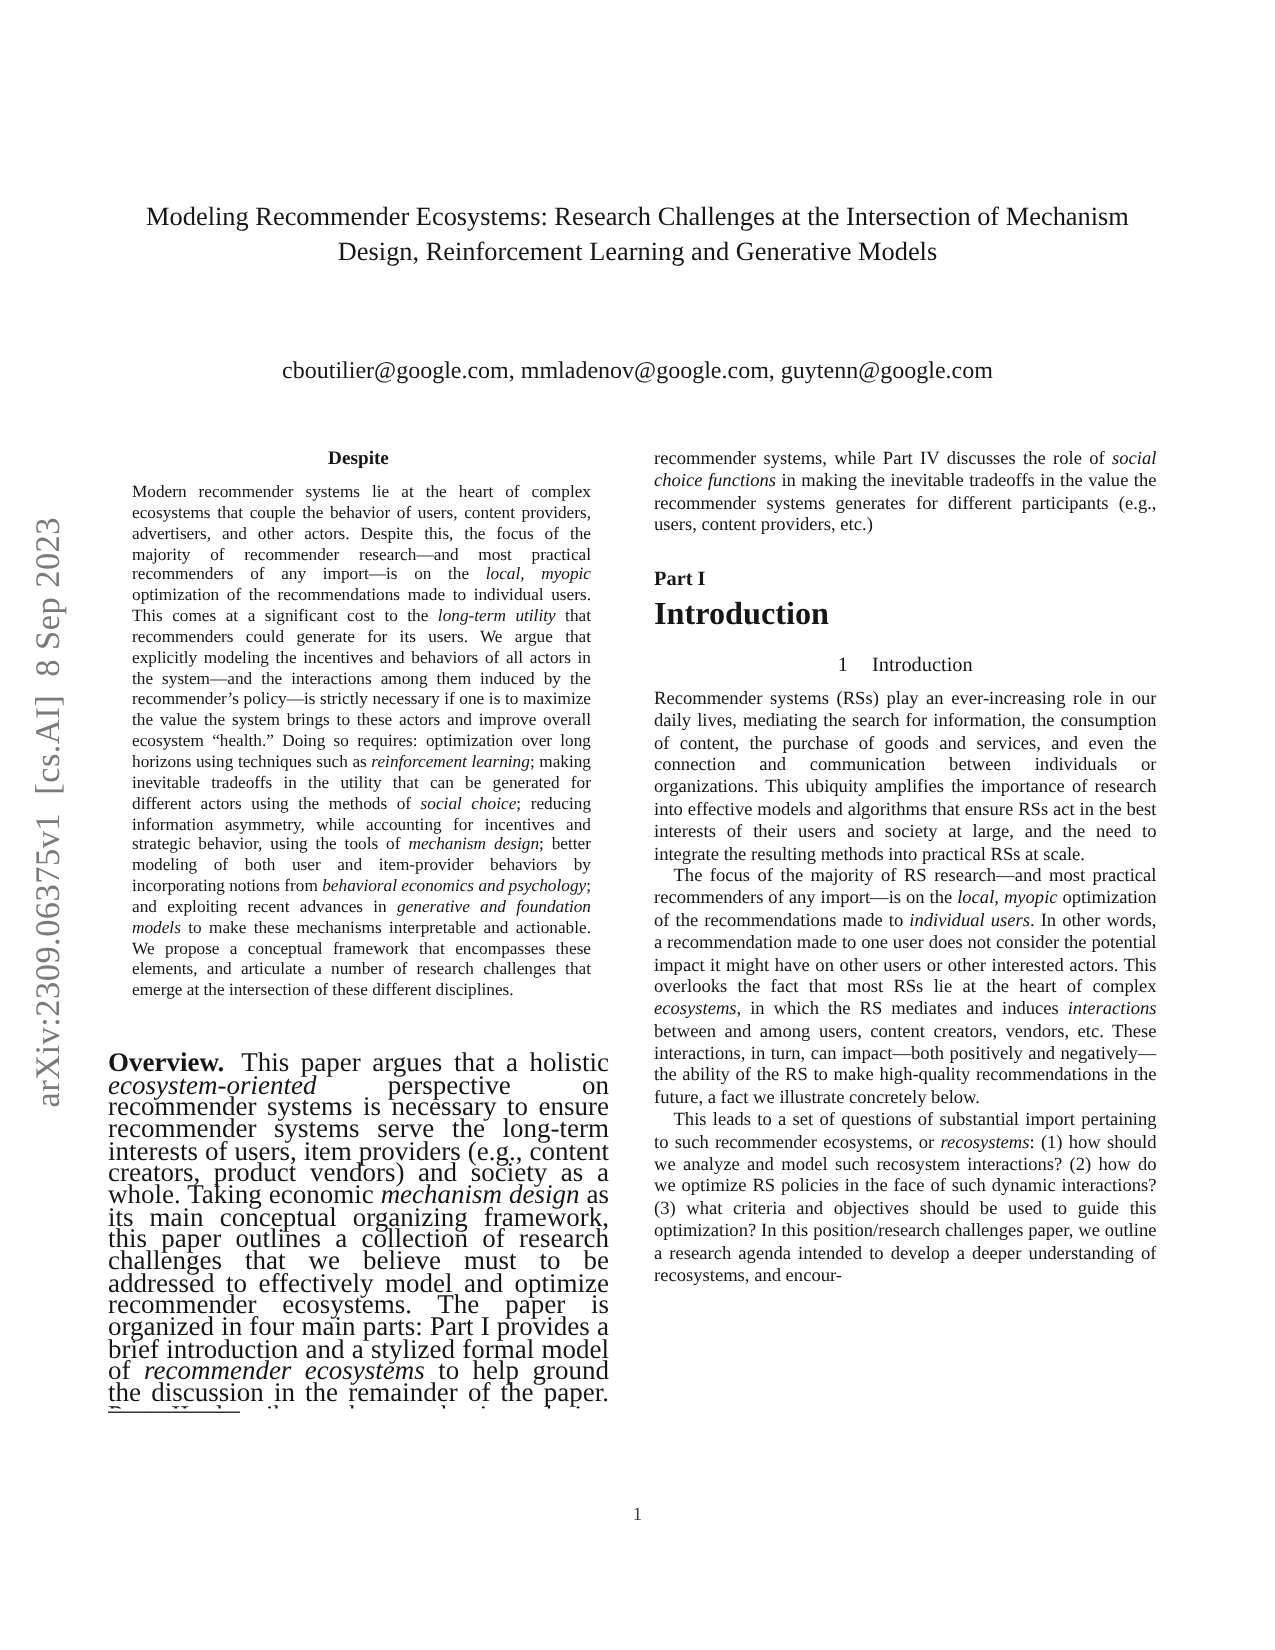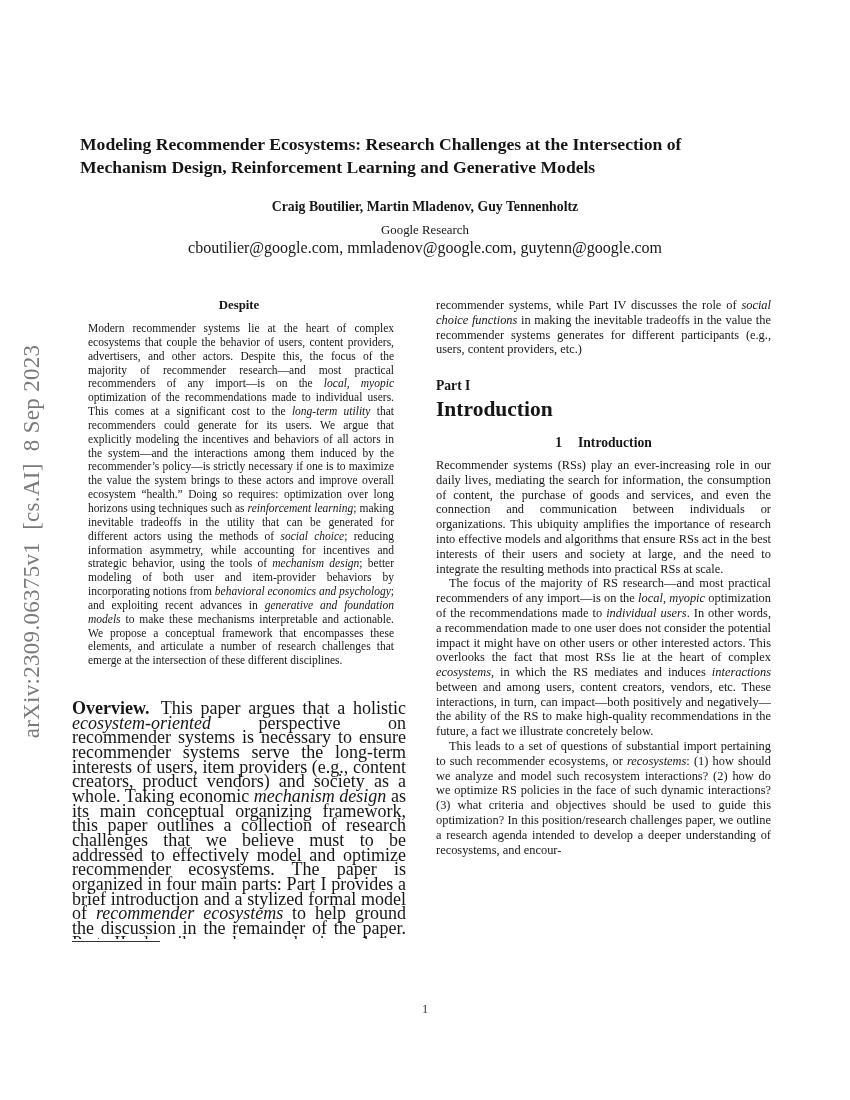--- a/index.html
+++ b/index.html
@@ -13,21 +13,21 @@
 
   .arxiv-watermark {
     position:absolute; left:16px; top:783px; width:483px; height:32px;
     transform:rotate(-90deg); transform-origin:0 0;
     font-size:23px; line-height:32px; color:#7a7a7a;
     text-align:center; white-space:pre; letter-spacing:0.3px;
   }
 
   .title-block {
     position:absolute; left:80px; top:133px; width:690px;
-    font-weight:bold; font-size:17.6px; line-height:1.33;
+    text-align:center; font-weight:normal; font-size:17.6px; line-height:1.33;
   }
   .authors-line {
     position:absolute; left:0; top:199px; width:850px;
     text-align:center; font-weight:bold; font-size:13.8px;
   }
   .affiliation-line {
     position:absolute; left:0; top:223px; width:850px;
     text-align:center; font-size:12.8px;
   }
   .emails-line {
@@ -59,43 +59,41 @@
 
   .col-right {
     position:absolute; left:436px; top:298px; width:335px; height:697px;
     overflow:hidden; font-size:12.4px; line-height:14.8px;
   }
   .cont-para { text-align:justify; margin:0; }
   .part-label { font-weight:bold; font-size:13.6px; line-height:1.2; margin:21px 0 0 0; }
   .part-title { font-weight:bold; font-size:21.5px; line-height:1.1; margin:3px 0 0 0; }
   .part-intro { text-align:justify; margin:19px 0 0 0; }
   .section-heading {
-    text-align:center; font-weight:bold; font-size:13.6px; margin:15px 0 0 0;
+    text-align:center; font-weight:normal; font-size:13.6px; margin:15px 0 0 0;
   }
   .section-heading .sec-num { margin-right:16px; }
   .body-para { text-align:justify; margin:7px 0 0 0; }
   .para-indent { text-align:justify; text-indent:13px; margin:0; }
 
   .page-number {
     position:absolute; left:0; top:1002px; width:850px;
     text-align:center; font-size:12.5px; color:#3a3a3a;
   }
 </style>
 </head>
 <body>
 
 <div class="page">
 
   <div class="arxiv-watermark">arXiv:2309.06375v1  [cs.AI]  8 Sep 2023</div>
 
   <div class="title-block">Modeling Recommender Ecosystems: Research Challenges at the Intersection of Mechanism Design, Reinforcement Learning and Generative Models</div>
 
-  <div class="authors-line">Craig Boutilier, Martin Mladenov, Guy Tennenholtz</div>
 
-  <div class="affiliation-line">Google Research</div>
 
   <div class="emails-line">cboutilier@google.com, mmladenov@google.com, guytenn@google.com</div>
 
   <div class="abstract-block">
     <div class="abstract-heading">Despite</div>
     <div class="abstract-body"><span>Modern recommender systems lie at the heart of complex ecosystems that couple the behavior of users, content providers, advertisers, and other actors. Despite this, the focus of the majority of recommender research—and most practical recommenders of any import—is on the </span><span class="it">local, myopic</span><span> optimization of the recommendations made to individual users. This comes at a significant cost to the </span><span class="it">long-term utility</span><span> that recommenders could generate for its users. We argue that explicitly modeling the incentives and behaviors of all actors in the system—and the interactions among them induced by the recommender’s policy—is strictly necessary if one is to maximize the value the system brings to these actors and improve overall ecosystem “health.” Doing so requires: optimization over long horizons using techniques such as </span><span class="it">reinforcement learning</span><span>; making inevitable tradeoffs in the utility that can be generated for different actors using the methods of </span><span class="it">social choice</span><span>; reducing information asymmetry, while accounting for incentives and strategic behavior, using the tools of </span><span class="it">mechanism design</span><span>; better modeling of both user and item-provider behaviors by incorporating notions from </span><span class="it">behavioral economics and psychology</span><span>; and exploiting recent advances in </span><span class="it">generative and foundation models</span><span> to make these mechanisms interpretable and actionable. We propose a conceptual framework that encompasses these elements, and articulate a number of research challenges that emerge at the intersection of these different disciplines.</span></div>
   </div>
 
   <div class="overview-block"><span class="bf">Overview.</span><span> This paper argues that a holistic </span><span class="it">ecosystem-oriented</span><span> perspective on recommender systems is necessary to ensure recommender systems serve the long-term interests of users, item providers (e.g., content creators, product vendors) and society as a whole. Taking economic </span><span class="it">mechanism design</span><span> as its main conceptual organizing framework, this paper outlines a collection of research challenges that we believe must to be addressed to effectively model and optimize recommender ecosystems. The paper is organized in four main parts: Part I provides a brief introduction and a stylized formal model of </span><span class="it">recommender ecosystems</span><span> to help ground the discussion in the remainder of the paper. Part II describes why mechanism design should prove to be an invaluable framework for modeling and optimizing recommender policies in such ecosystems. Part III outlines some of the research challenges required to bring mechanism design to bear on</span></div>
 

